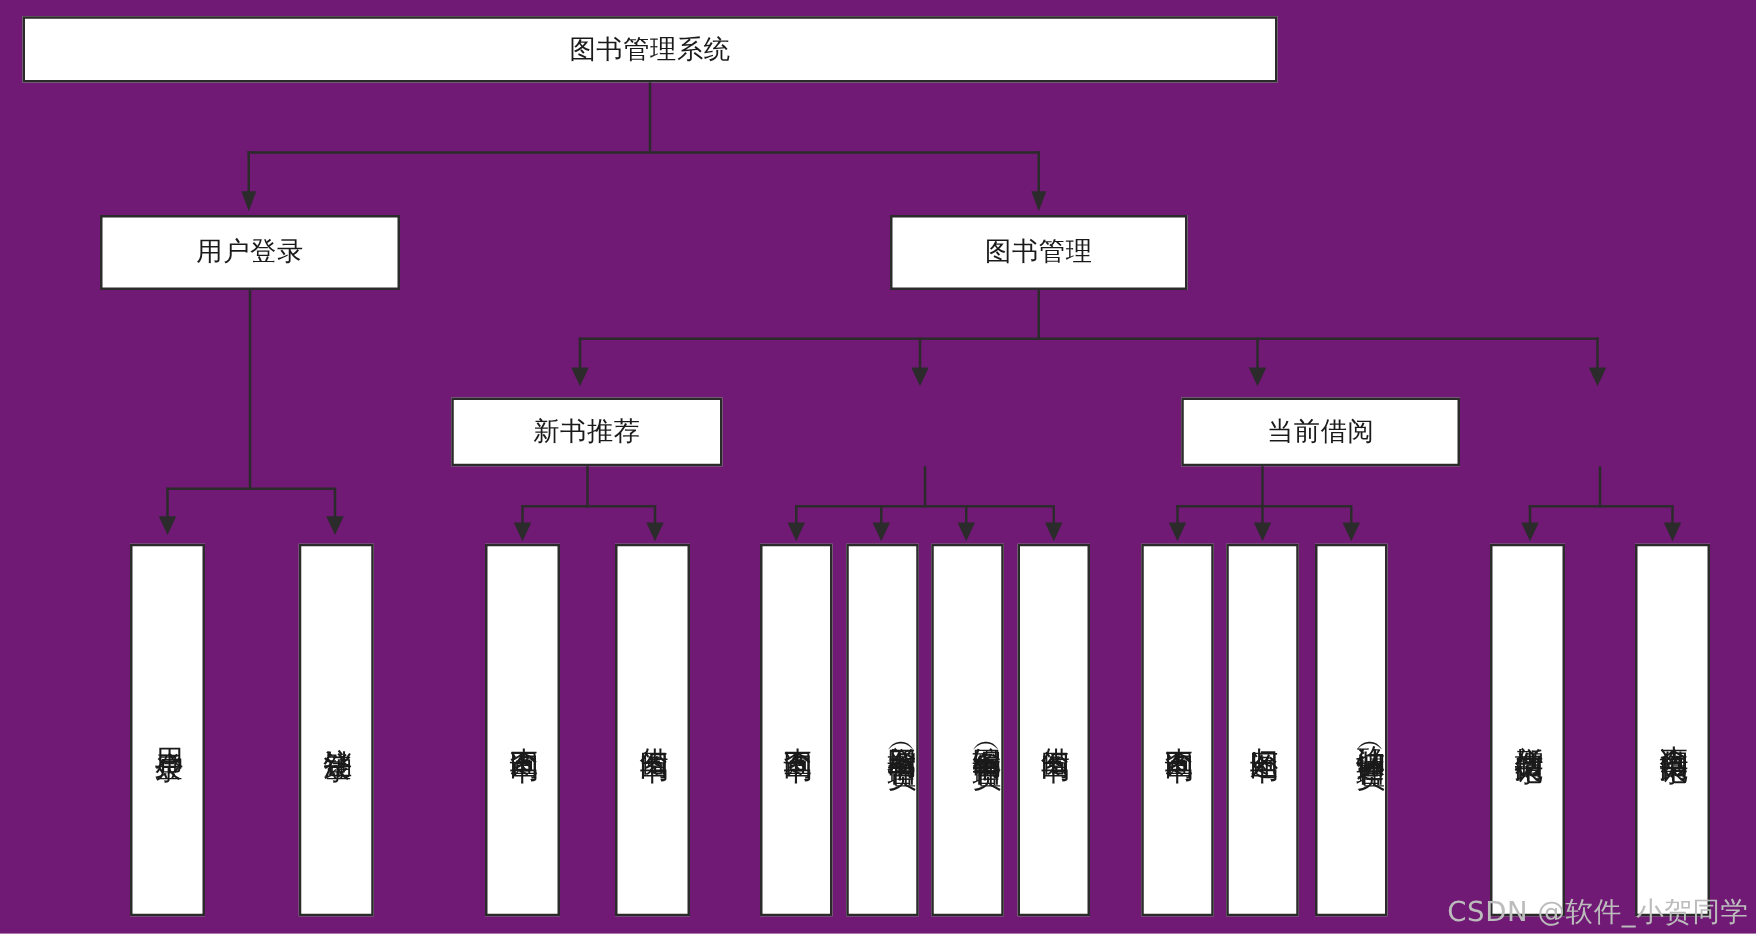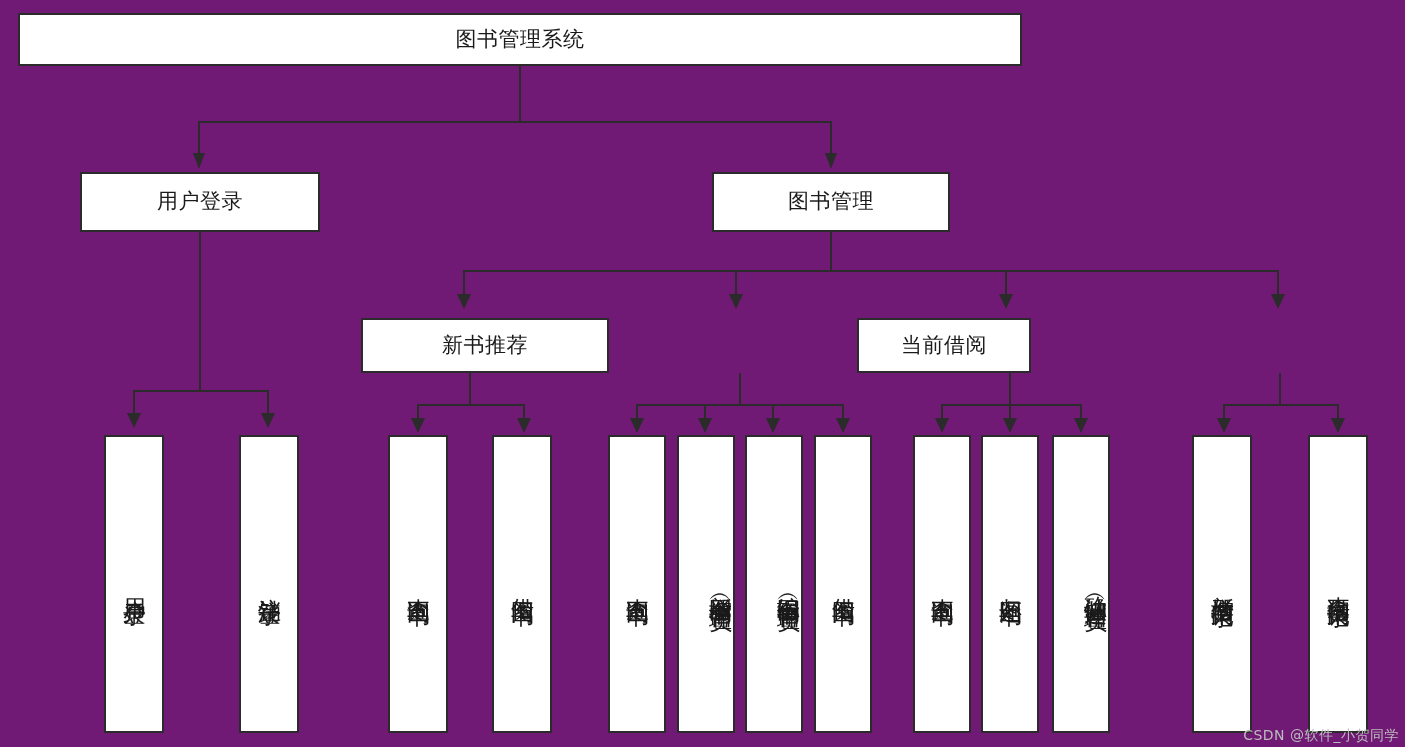--- a/index.html
+++ b/index.html
@@ -71,21 +71,21 @@
   .arrow.slim{
     border-left:6px solid transparent;
     border-right:6px solid transparent;
     border-top:16px solid #2b2b2b;
   }
   
   #watermark{
     position:absolute;
     right:6px;
     bottom:2px;
-    font-size:14px;
+    font-size:22px;
     color:#bcbcbc;
     letter-spacing:0.5px;
     white-space:nowrap;
     pointer-events:none;
   }
 </style>
 </head>
 <body>
 
 <div id="canvas">
@@ -123,24 +123,24 @@
   <div class="hline" style="left:463px;top:270px;width:816px;"></div>
   <div class="vline" style="left:463px;top:270px;height:26px;"></div>
   <div class="arrow" style="left:457px;top:294px;"></div>
   <div class="vline" style="left:735px;top:270px;height:26px;"></div>
   <div class="arrow" style="left:729px;top:294px;"></div>
   <div class="vline" style="left:1005px;top:270px;height:26px;"></div>
   <div class="arrow" style="left:999px;top:294px;"></div>
   <div class="vline" style="left:1277px;top:270px;height:26px;"></div>
   <div class="arrow" style="left:1271px;top:294px;"></div>
 
-  <div class="node horiz" style="left:361px;top:318px;width:248px;height:55px;">
+  <div class="node horiz" style="left:361px;top:318px;width:217px;height:55px;">
     <span class="node-label">新书推荐</span>
   </div>
-  <div class="node horiz" style="left:857px;top:318px;width:174px;height:55px;">
+  <div class="node horiz" style="left:945px;top:318px;width:223px;height:55px;">
     <span class="node-label">当前借阅</span>
   </div>
 
   <div class="vline" style="left:469px;top:373px;height:33px;"></div>
   <div class="hline" style="left:417px;top:404px;width:106px;"></div>
   <div class="vline" style="left:417px;top:404px;height:16px;"></div>
   <div class="arrow" style="left:411px;top:418px;"></div>
   <div class="vline" style="left:523px;top:404px;height:16px;"></div>
   <div class="arrow" style="left:517px;top:418px;"></div>
 

